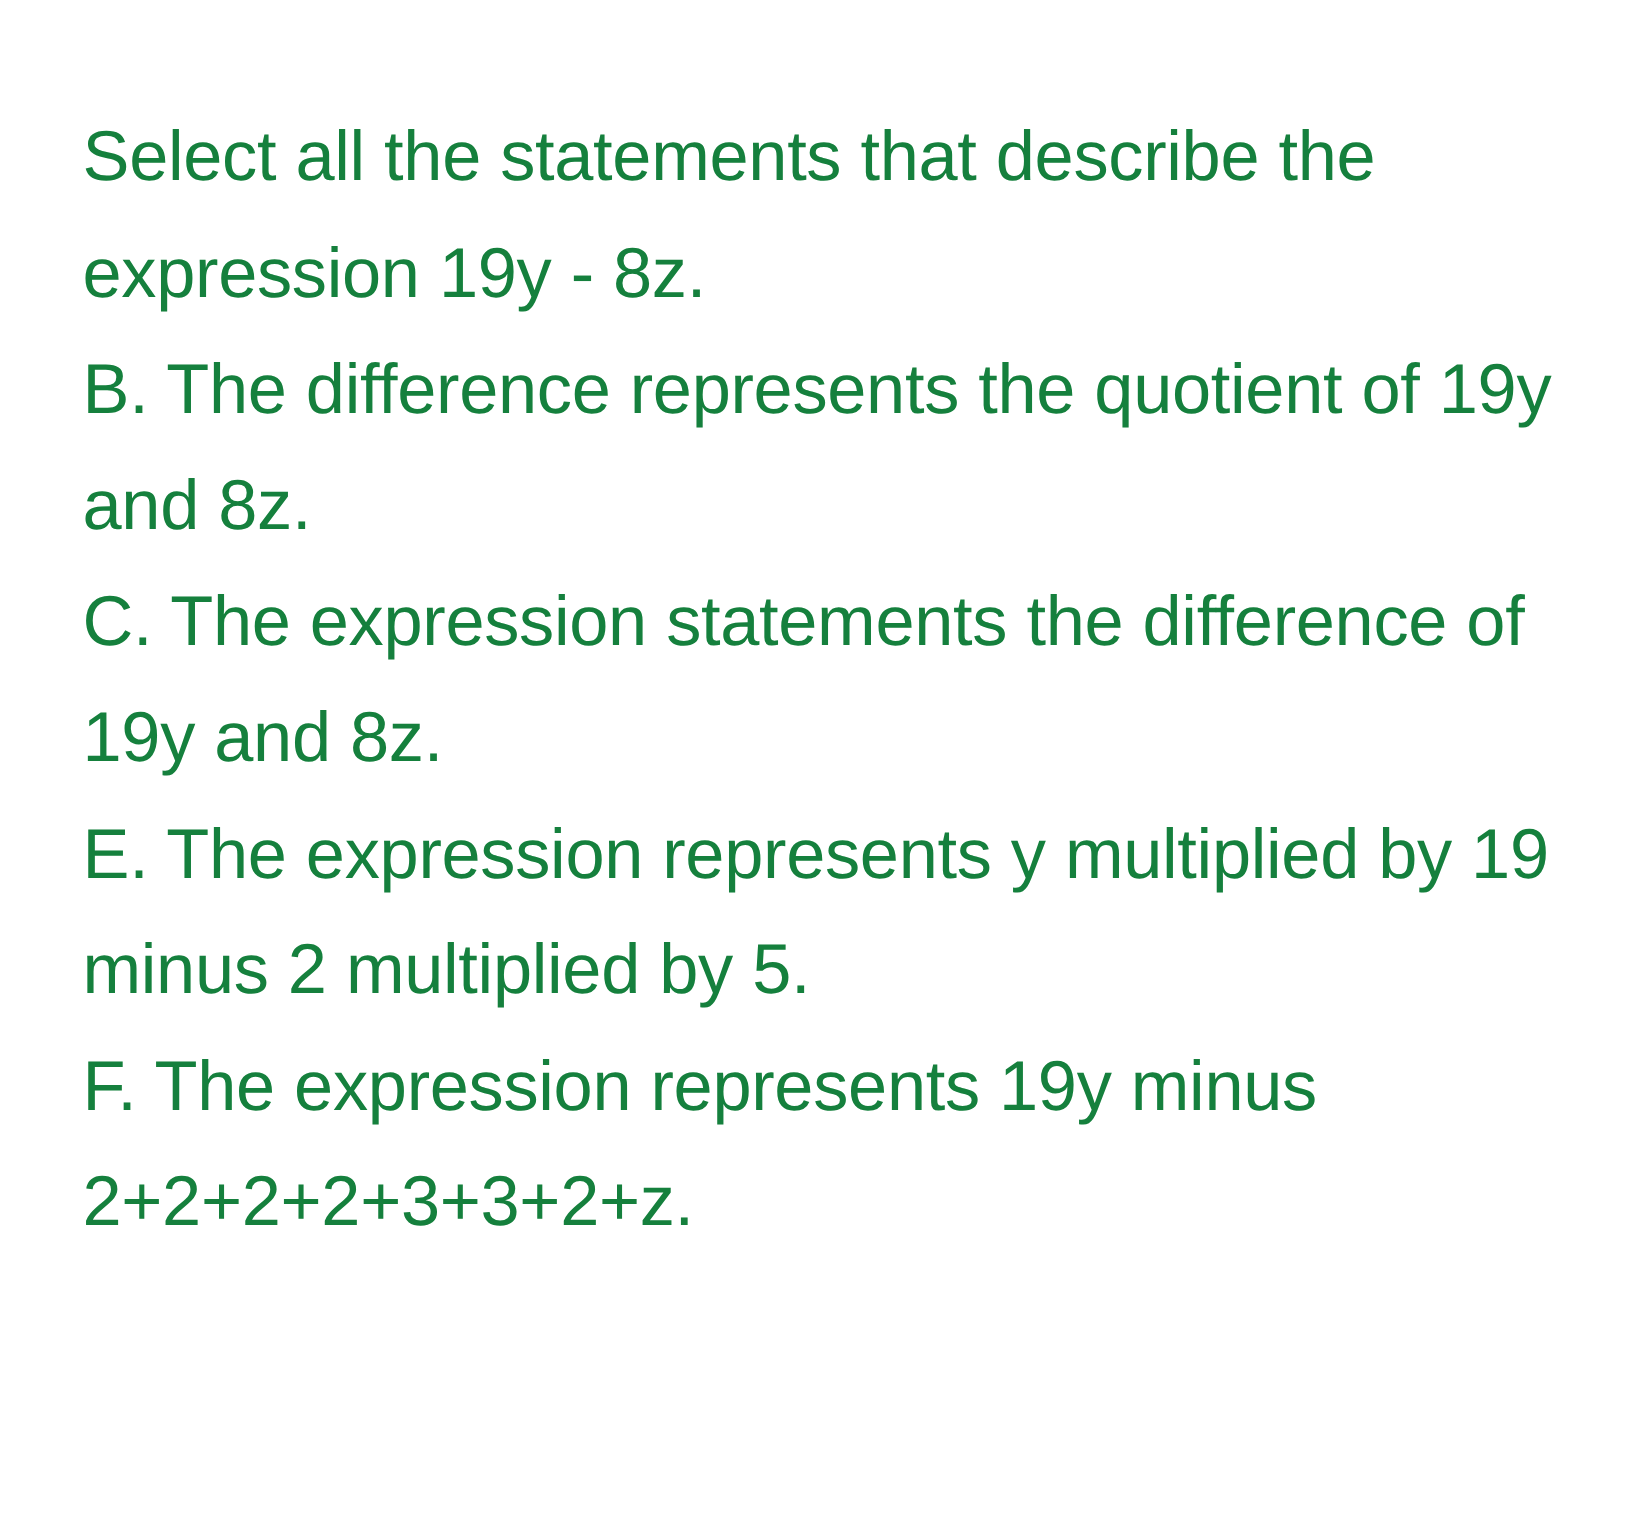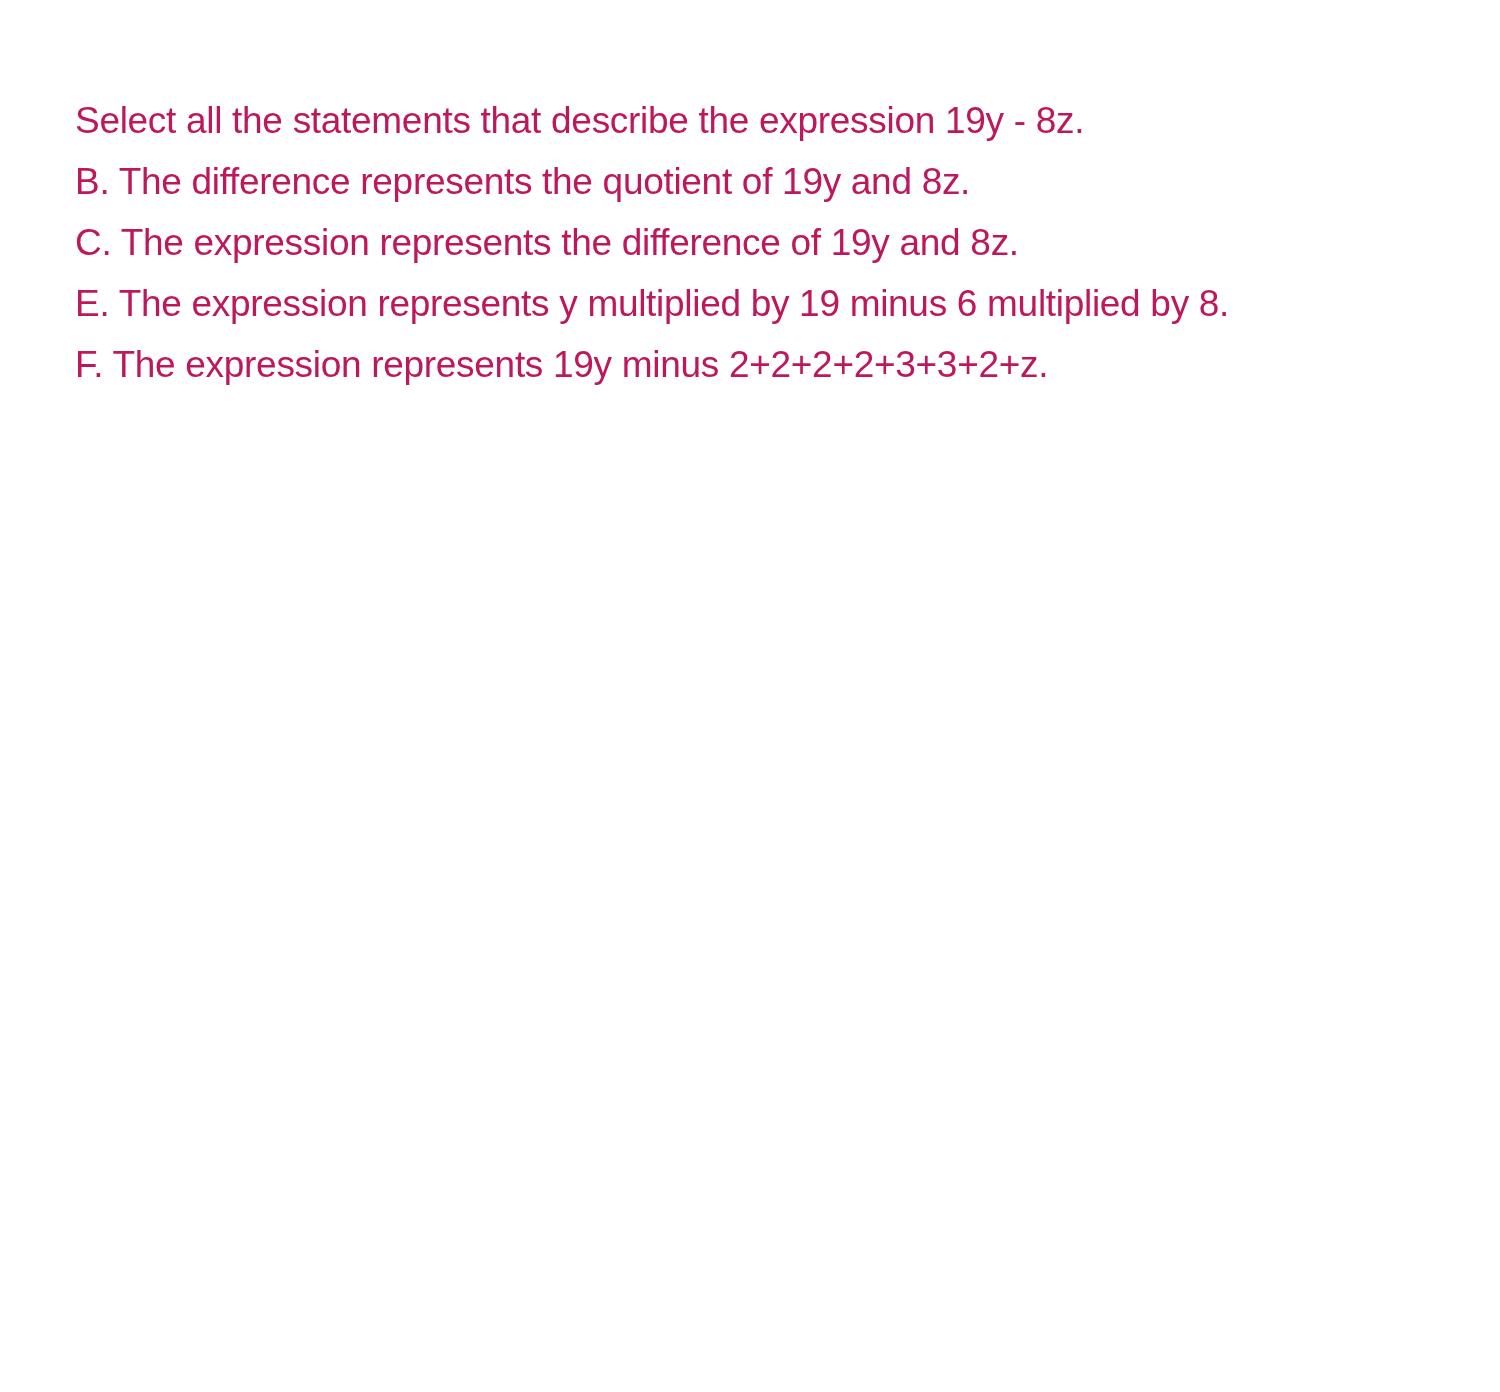--- a/index.html
+++ b/index.html
@@ -8,23 +8,23 @@
       box-sizing: border-box;
     }
     body {
       width: 1500px;
       height: 1392px;
       background: #ffffff;
       font-family: -apple-system, BlinkMacSystemFont, "Segoe UI", Helvetica, Arial, sans-serif;
       padding: 90px 75px;
     }
     .content {
-      font-size: 37px;
+      font-size: 64px;
       line-height: 1.65;
-      color: #be185d;
+      color: #15803d;
       font-weight: 400;
       letter-spacing: -0.3px;
     }
     .question-prompt {
       margin-bottom: 0;
     }
     .option {
       margin-bottom: 0;
     }
   </style>
@@ -32,23 +32,23 @@
 <body>
 
 <div class="content">
   <div class="question-prompt">Select all the statements that describe the expression 19y - 8z.</div>
   <div class="option">
     <span>B.</span>
     <span>The difference represents the quotient of 19y and 8z.</span>
   </div>
   <div class="option">
     <span>C.</span>
-    <span>The expression represents the difference of 19y and 8z.</span>
+    <span>The expression statements the difference of 19y and 8z.</span>
   </div>
   <div class="option">
     <span>E.</span>
-    <span>The expression represents y multiplied by 19 minus 6 multiplied by 8.</span>
+    <span>The expression represents y multiplied by 19 minus 2 multiplied by 5.</span>
   </div>
   <div class="option">
     <span>F.</span>
     <span>The expression represents 19y minus 2+2+2+2+3+3+2+z.</span>
   </div>
 </div>
 
 </body></html>

